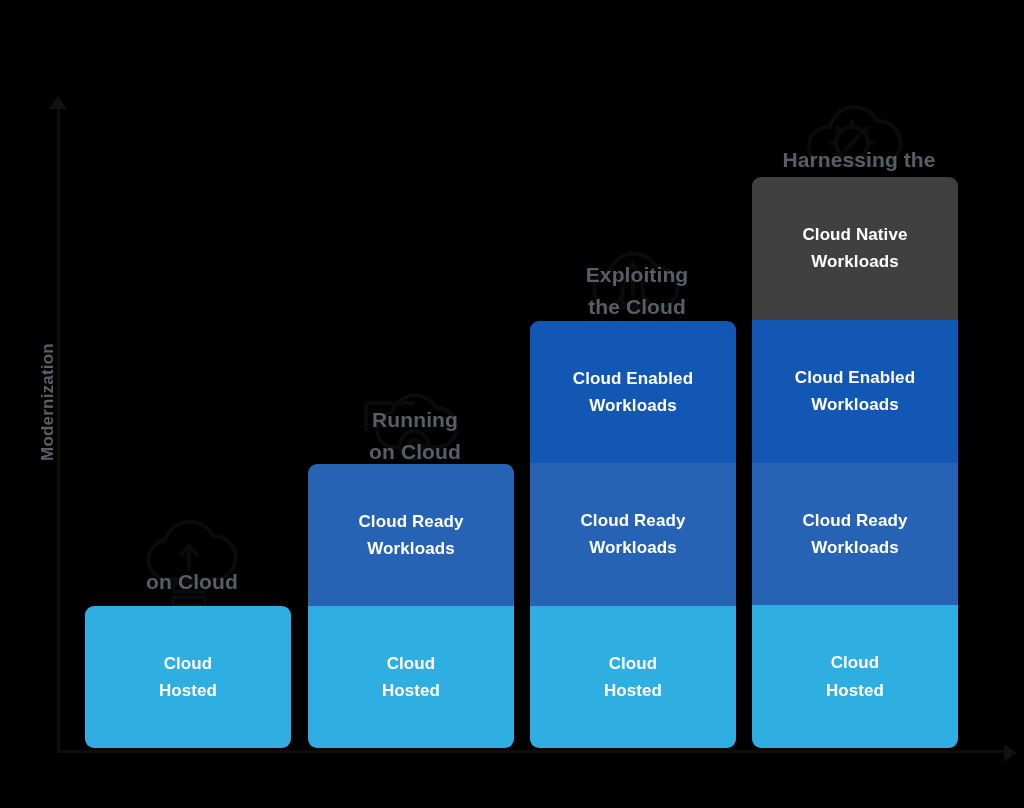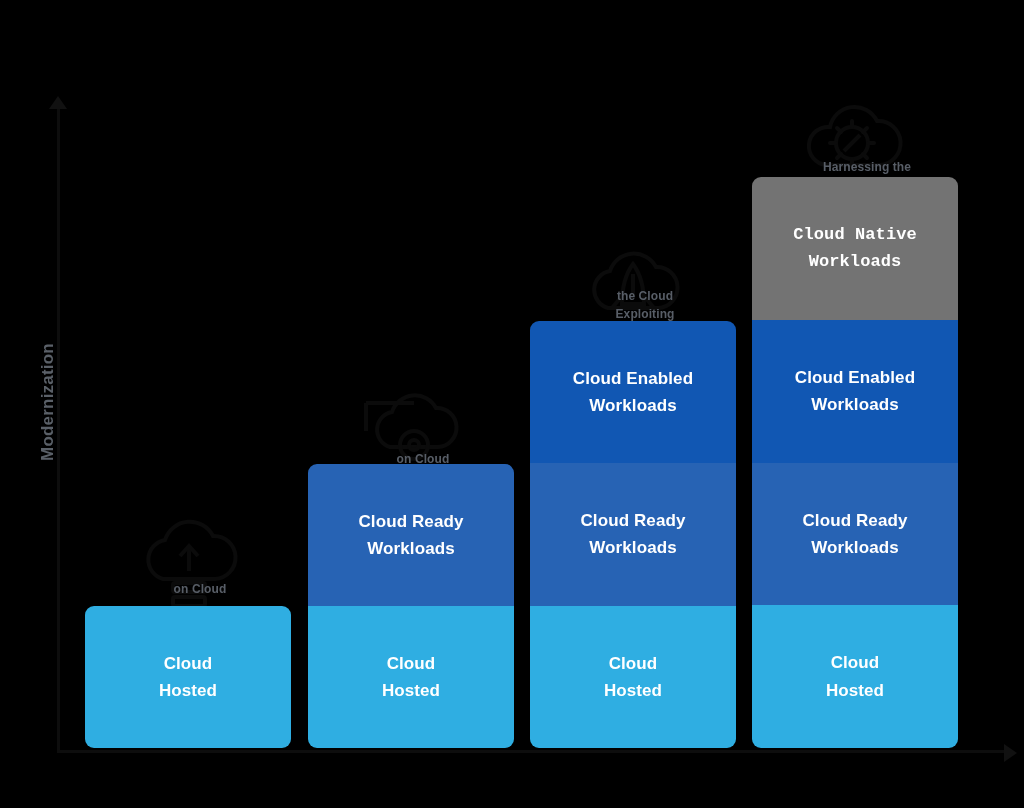--- a/index.html
+++ b/index.html
@@ -100,25 +100,25 @@
   .col-icon {
     position: absolute;
     left: 50%;
     transform: translateX(-50%);
     width: 110px;
     height: 110px;
     display: block;
   }
   .col-caption {
     position: absolute;
-    left: 12px;
+    left: 4px;
     width: 100%;
     text-align: center;
     color: #585e67;
-    font-size: 12px;
+    font-size: 21px;
     font-weight: bold;
     line-height: 1.55;
     letter-spacing: 0.1px;
   }
 
   .bar {
     position: absolute;
     left: 0;
     bottom: 0;
     width: 206px;
@@ -179,20 +179,21 @@
   <div class="column col-1">
     <div class="col-icon" style="top:-365px;">
       <svg viewBox="0 0 110 110" width="110" height="110" aria-hidden="true">
         <path d="M34 64 a18 18 0 0 1 2 -35 a24 24 0 0 1 44 -4 a17 17 0 0 1 2 39 z" fill="none" stroke="#0b0b0b" stroke-width="4"></path>
         <circle cx="58" cy="62" r="14" fill="none" stroke="#0b0b0b" stroke-width="4"></circle>
         <circle cx="58" cy="62" r="5" fill="none" stroke="#0b0b0b" stroke-width="4"></circle>
         <path d="M10 20 L58 20 M10 20 L10 48" fill="none" stroke="#0b0b0b" stroke-width="4"></path>
       </svg>
     </div>
     <div class="col-caption" style="bottom:279px;">
+      <div>Running</div>
       <div>on Cloud</div>
     </div>
     <div class="bar" style="height:284px;">
       <div class="seg" style="flex:1 1 0;background:#2763b4;">
         <div class="seg-label">
           <div>Cloud Ready</div>
           <div>Workloads</div>
         </div>
       </div>
       <div class="seg" style="flex:1 1 0;background:#2faee2;">
@@ -207,22 +208,22 @@
   <div class="column col-2">
     <div class="col-icon" style="top:-510px;">
       <svg viewBox="0 0 110 110" width="110" height="110" aria-hidden="true">
         <path d="M30 70 a19 19 0 0 1 2 -37 a25 25 0 0 1 46 -4 a17 17 0 0 1 2 41 z" fill="none" stroke="#0b0b0b" stroke-width="4"></path>
         <path d="M55 26 C64 38 66 52 66 66 L44 66 C44 52 46 38 55 26 Z" fill="none" stroke="#0b0b0b" stroke-width="4"></path>
         <line x1="55" y1="36" x2="55" y2="58" stroke="#0b0b0b" stroke-width="4"></line>
         <path d="M44 58 L34 70 L44 70 M66 58 L76 70 L66 70" fill="none" stroke="#0b0b0b" stroke-width="4"></path>
       </svg>
     </div>
     <div class="col-caption" style="bottom:424px;">
+      <div>Exploiting</div>
       <div>the Cloud</div>
-      <div>Exploiting</div>
     </div>
     <div class="bar" style="height:427px;">
       <div class="seg" style="flex:1 1 0;background:#1157b3;">
         <div class="seg-label">
           <div>Cloud Enabled</div>
           <div>Workloads</div>
         </div>
       </div>
       <div class="seg" style="flex:1 1 0;background:#2763b4;">
         <div class="seg-label">
@@ -246,21 +247,21 @@
         <circle cx="52" cy="50" r="16" fill="none" stroke="#0b0b0b" stroke-width="4"></circle>
         <path d="M52 28 L52 34 M52 66 L52 72 M30 50 L36 50 M68 50 L74 50
                  M37 35 L41 39 M63 61 L67 65 M67 35 L63 39 M41 61 L37 65" stroke="#0b0b0b" stroke-width="4" stroke-linecap="round"></path>
         <line x1="44" y1="58" x2="60" y2="42" stroke="#0b0b0b" stroke-width="4"></line>
       </svg>
     </div>
     <div class="col-caption" style="bottom:571px;">
       <div>Harnessing the</div>
     </div>
     <div class="bar" style="height:571px;">
-      <div class="seg" style="flex:1 1 0;background:#737373;font-family:Liberation Mono, monospace;">
+      <div class="seg" style="flex:1 1 0;background:#404040;">
         <div class="seg-label">
           <div>Cloud Native</div>
           <div>Workloads</div>
         </div>
       </div>
       <div class="seg" style="flex:1 1 0;background:#1157b3;">
         <div class="seg-label">
           <div>Cloud Enabled</div>
           <div>Workloads</div>
         </div>

